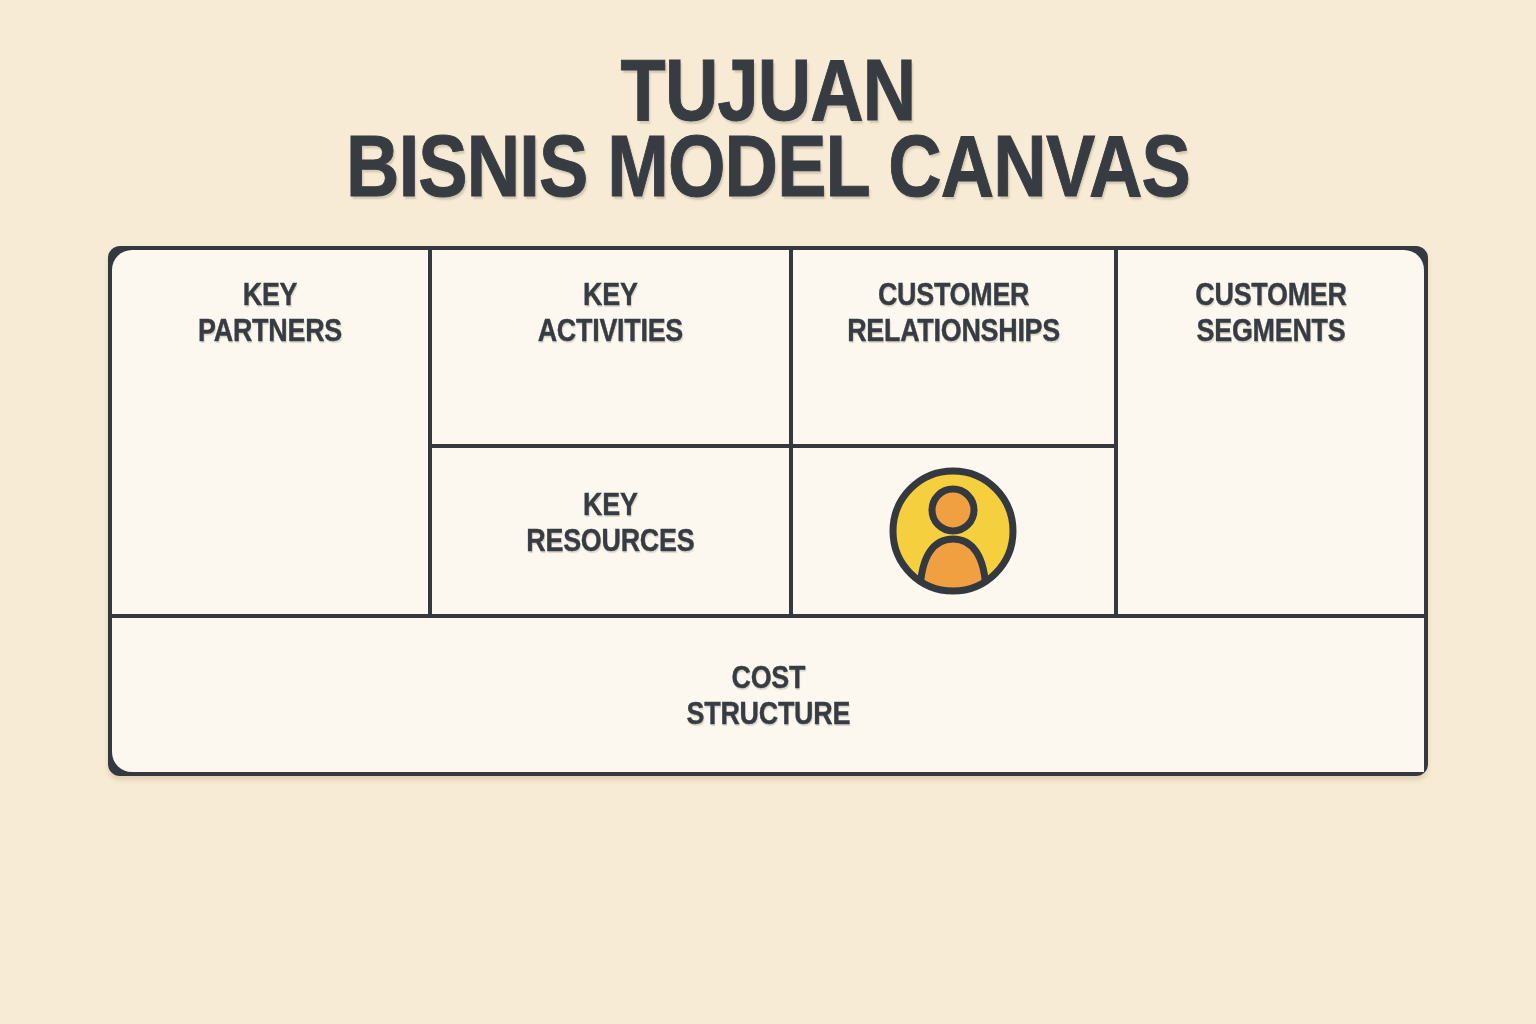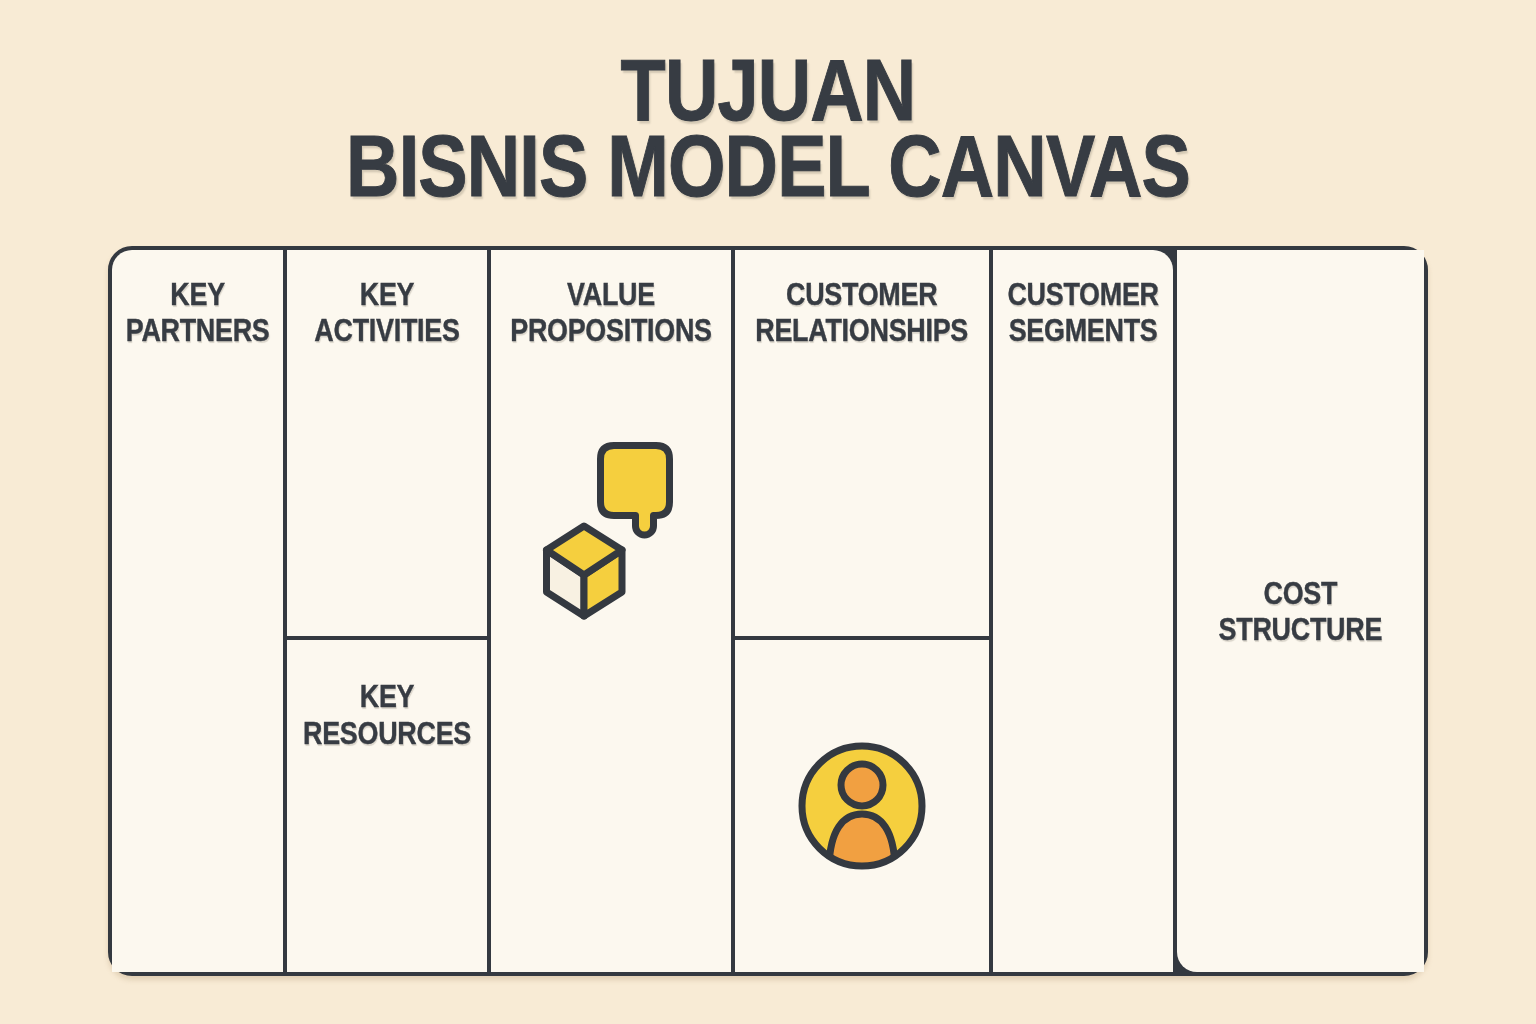--- a/index.html
+++ b/index.html
@@ -30,26 +30,26 @@
     color: var(--text);
     transform: scaleX(0.84);
     transform-origin: 50% 0;
     text-shadow: 2px 3px 2px rgba(84, 76, 62, 0.22);
     -webkit-text-stroke: 1px var(--text);
   }
   
   .bmc {
     position: absolute;
     left: 108px; top: 246px;
-    width: 1320px; height: 730px;
+    width: 1320px; height: 530px;
     background: var(--border);
     border: 4px solid var(--border);
-    border-radius: 24px;
+    border-radius: 12px;
     display: flex;
-    flex-direction: row;
+    flex-direction: column;
     gap: 4px;
     box-shadow: 0 4px 5px rgba(170, 140, 100, 0.28);
   }
   .row-top    { flex: 465 0 0; display: flex; gap: 4px; min-height: 0; }
   .row-bottom { flex: 196 0 0; display: flex; gap: 16px; min-height: 0; }
   .col1 { flex: 249 0 0; } .col2 { flex: 281 0 0; } .col3 { flex: 270 0 0; }
   .col4 { flex: 253 0 0; } .col5 { flex: 241 0 0; }
   .stack { display: flex; flex-direction: column; gap: 4px; }
   .stack-top    { flex: 248 0 0; }
   .stack-bottom { flex: 213 0 0; }
@@ -110,34 +110,20 @@
 
       <div class="stack col2">
         <div class="cell stack-top">
           <div class="label"><span>KEY</span><br><span>ACTIVITIES</span></div>
         </div>
         <div class="cell stack-bottom">
           <div class="label label-resources"><span>KEY</span><br><span>RESOURCES</span></div>
         </div>
       </div>
 
-      <div class="cell col3">
-        <div class="label"><span>VALUE</span><br><span>PROPOSITIONS</span></div>
-
-        <svg class="vp-icons" viewBox="0 0 142 185">
-          <g>
-            <path class="fill-yellow stroke-dark" stroke-linejoin="round" d="M 72 3.5 H 114 Q 127.5 3.5 127.5 17 V 60 Q 127.5 73.5 114 73.5 H 111.5 V 84 A 9 9 0 0 1 93.5 84 V 73.5 H 72 Q 58.5 73.5 58.5 60 V 17 Q 58.5 3.5 72 3.5 Z"></path>
-          </g>
-          <g>
-            <path class="fill-cube-face stroke-dark" stroke-linejoin="round" d="M 4.5 108 L 42 133 L 42 174 L 4.5 150 Z"></path>
-            <path class="fill-yellow stroke-dark" stroke-linejoin="round" d="M 80 108 L 42 133 L 42 174 L 80 150 Z"></path>
-            <path class="fill-yellow stroke-dark" stroke-linejoin="round" d="M 42 84 L 80 108 L 42 133 L 4.5 108 Z"></path>
-          </g>
-        </svg>
-      </div>
 
       <div class="stack col4">
         <div class="cell stack-top">
           <div class="label"><span>CUSTOMER</span><br><span>RELATIONSHIPS</span></div>
         </div>
         <div class="cell stack-bottom cell-center">
           <svg class="person-svg" width="134" height="134" viewBox="0 0 134 134">
             <defs>
               <clipPath id="person-clip">
                   <circle cx="67" cy="67" r="60"></circle>

